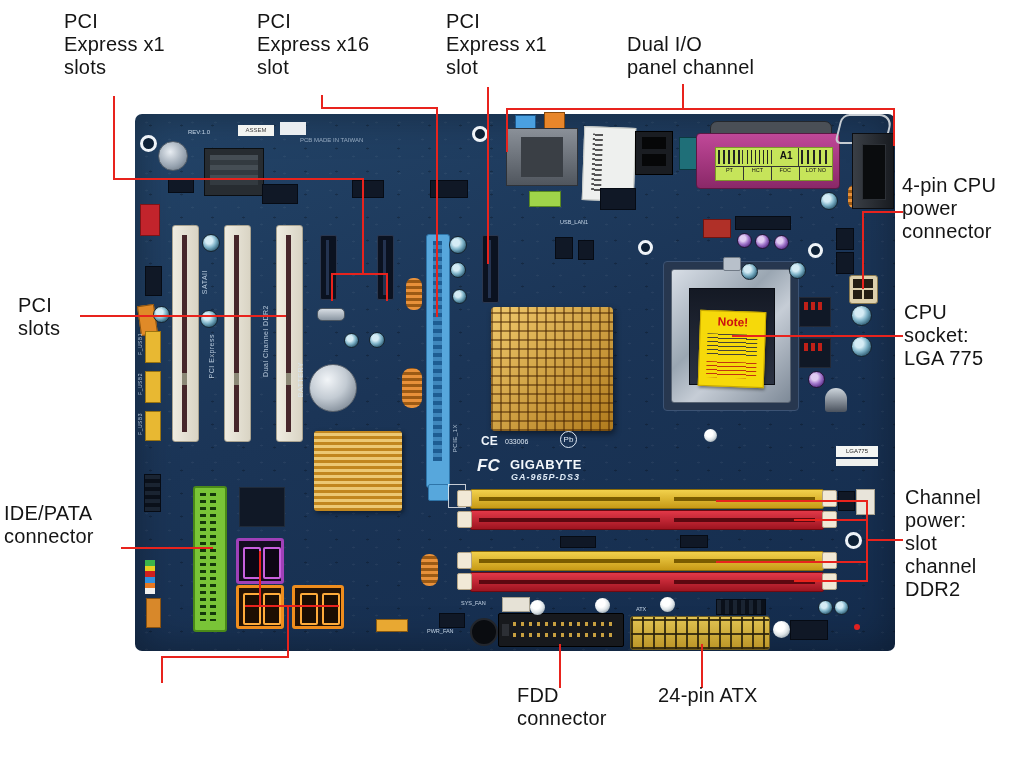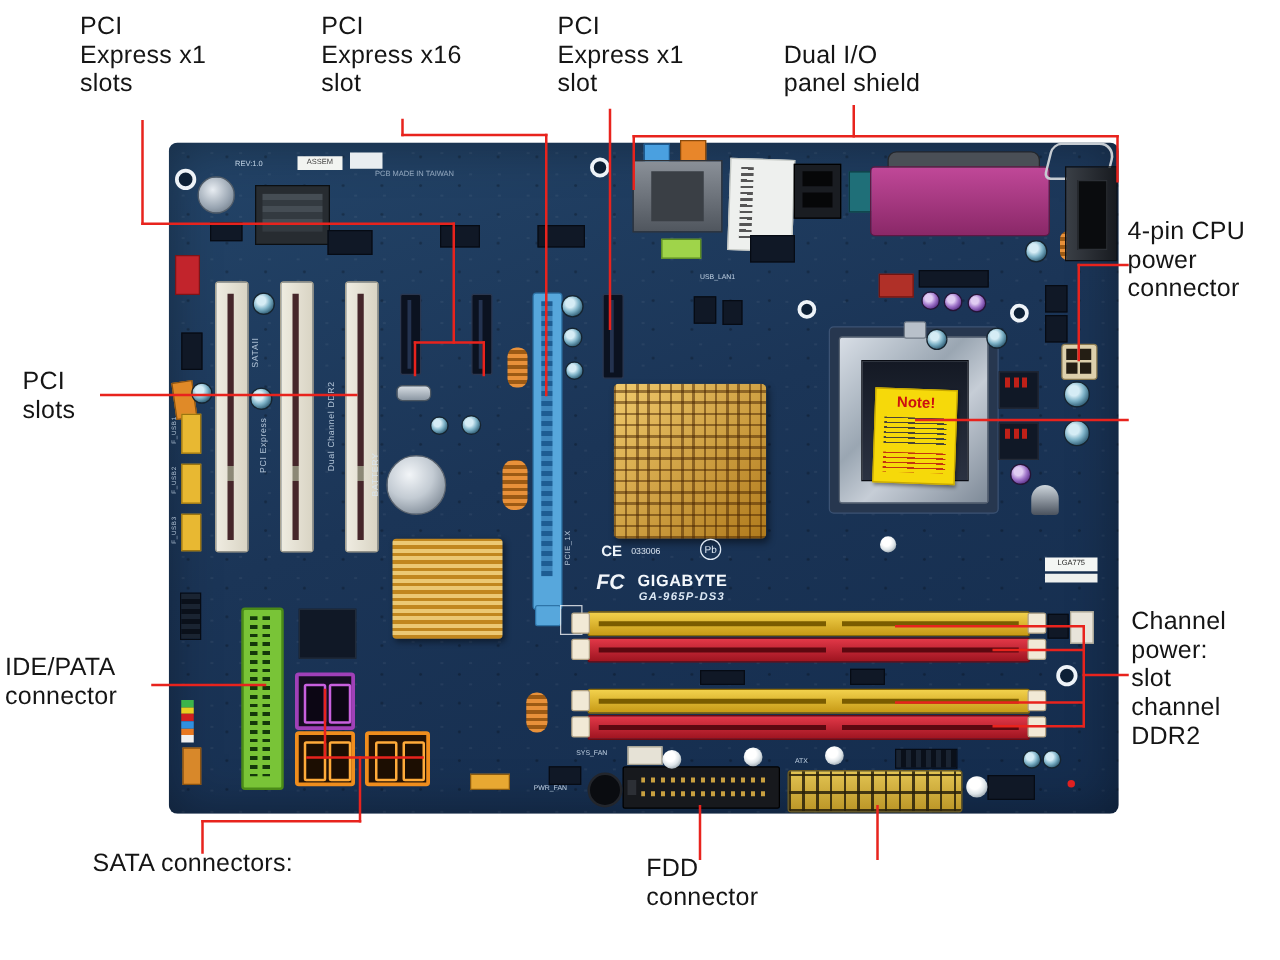--- a/index.html
+++ b/index.html
@@ -188,20 +188,34 @@
   <div class="a" style="left:583px;top:127px;width:50px;height:72px;background:#eef0ee;border:1px solid #c2c6c2;transform:rotate(2deg);">
     <div class="a" style="left:8px;top:6px;width:10px;height:58px;background:repeating-linear-gradient(180deg,#555 0 2px,transparent 2px 5px);"></div>
   </div>
   <div class="a" style="left:635px;top:131px;width:36px;height:42px;background:#1a1d22;border:1px solid #000;">
     <div class="a" style="left:6px;top:5px;width:24px;height:12px;background:#060708;"></div>
     <div class="a" style="left:6px;top:22px;width:24px;height:12px;background:#060708;"></div>
   </div>
   <div class="a" style="left:679px;top:137px;width:19px;height:31px;background:#1f6f78;border:1px solid #0c3a40;"></div>
   <div class="a" style="left:710px;top:121px;width:120px;height:15px;background:#4a4f56;border:1px solid #24272c;border-radius:7px 7px 0 0;"></div>
   <div class="a" style="left:696px;top:133px;width:142px;height:54px;background:linear-gradient(180deg,#c04898,#8a2868);border:1px solid #5c1844;border-radius:4px;"></div>
+  <div class="a" style="left:715px;top:147px;width:116px;height:32px;background:#c6e45a;border:1px solid #7a9a28;display:flex;flex-direction:column;font-family:'Liberation Sans',sans-serif;">
+    <div style="flex:1.3;display:flex;border-bottom:1px solid #333;">
+      <i style="flex:1;border-right:1px solid #333;background:repeating-linear-gradient(90deg,#222 0 2px,transparent 2px 5px);margin:2px;"></i>
+      <i style="flex:1;border-right:1px solid #333;background:repeating-linear-gradient(90deg,#222 0 1px,transparent 1px 4px);margin:2px;"></i>
+      <b style="flex:1;border-right:1px solid #333;font-size:10px;color:#111;text-align:center;line-height:16px;font-style:normal;">A1</b>
+      <i style="flex:1.2;background:repeating-linear-gradient(90deg,#222 0 2px,transparent 2px 6px);margin:2px;"></i>
+    </div>
+    <div style="flex:1;display:flex;font-size:5.5px;color:#111;text-align:center;">
+      <span style="flex:1;border-right:1px solid #333;">PT</span>
+      <span style="flex:1;border-right:1px solid #333;">HCT</span>
+      <span style="flex:1;border-right:1px solid #333;">FOC</span>
+      <span style="flex:1.2;">LOT NO</span>
+    </div>
+  </div>
   <div class="a" style="left:838px;top:114px;width:48px;height:26px;border:2px solid #c6ccd2;border-radius:8px 14px 6px 6px;transform:skewX(-14deg);"></div>
   <div class="a" style="left:852px;top:133px;width:40px;height:74px;background:linear-gradient(90deg,#3a3f46,#181b20);border:1px solid #0c0e12;">
     <div class="a" style="left:9px;top:10px;width:22px;height:54px;background:#0a0c0e;border:1px solid #2c3036;"></div>
   </div>
   <div class="a" style="left:529px;top:191px;width:30px;height:14px;background:#9fd44a;border:1px solid #5a8a20;"></div>
   <div class="stxt" style="left:560px;top:219px;font-size:5.5px;">USB_LAN1</div>
   <div class="blk" style="left:600px;top:188px;width:34px;height:20px;"></div>
   <div class="blk" style="left:555px;top:237px;width:16px;height:20px;"></div>
   <div class="blk" style="left:578px;top:240px;width:14px;height:18px;"></div>
   <div class="cap" style="left:449px;top:236px;width:16px;height:16px;"></div>
@@ -343,45 +357,50 @@
     <span>Express x16</span>
     <span>slot</span>
   </div>
   <div class="lbl" style="left:446px;top:10px;">
     <span>PCI</span>
     <span>Express x1</span>
     <span>slot</span>
   </div>
   <div class="lbl" style="left:627px;top:33px;">
     <span>Dual I/O</span>
-    <span>panel shield</span>
+    <span>panel channel</span>
   </div>
   <div class="lbl" style="left:902px;top:174px;">
     <span>4-pin CPU</span>
     <span>power</span>
     <span>connector</span>
+  </div>
+  <div class="lbl" style="left:904px;top:301px;">
+    <span>CPU</span>
+    <span>socket:</span>
+    <span>LGA 775</span>
   </div>
   <div class="lbl" style="left:905px;top:486px;">
     <span>Channel</span>
     <span>power:</span>
     <span>slot</span>
     <span>channel</span>
     <span>DDR2</span>
   </div>
   <div class="lbl" style="left:18px;top:294px;">
     <span>PCI</span>
     <span>slots</span>
   </div>
-  <div class="lbl" style="left:4px;top:523px;">
+  <div class="lbl" style="left:4px;top:502px;">
     <span>IDE/PATA</span>
     <span>connector</span>
   </div>
   <div class="lbl" style="left:74px;top:680px;">
-    <span>SATA connectors:</span>
   </div>
   <div class="lbl" style="left:517px;top:684px;">
     <span>FDD</span>
     <span>connector</span>
   </div>
   <div class="lbl" style="left:658px;top:684px;">
+    <span>24-pin ATX</span>
   </div>
 
 </div>
 
 </body></html>

